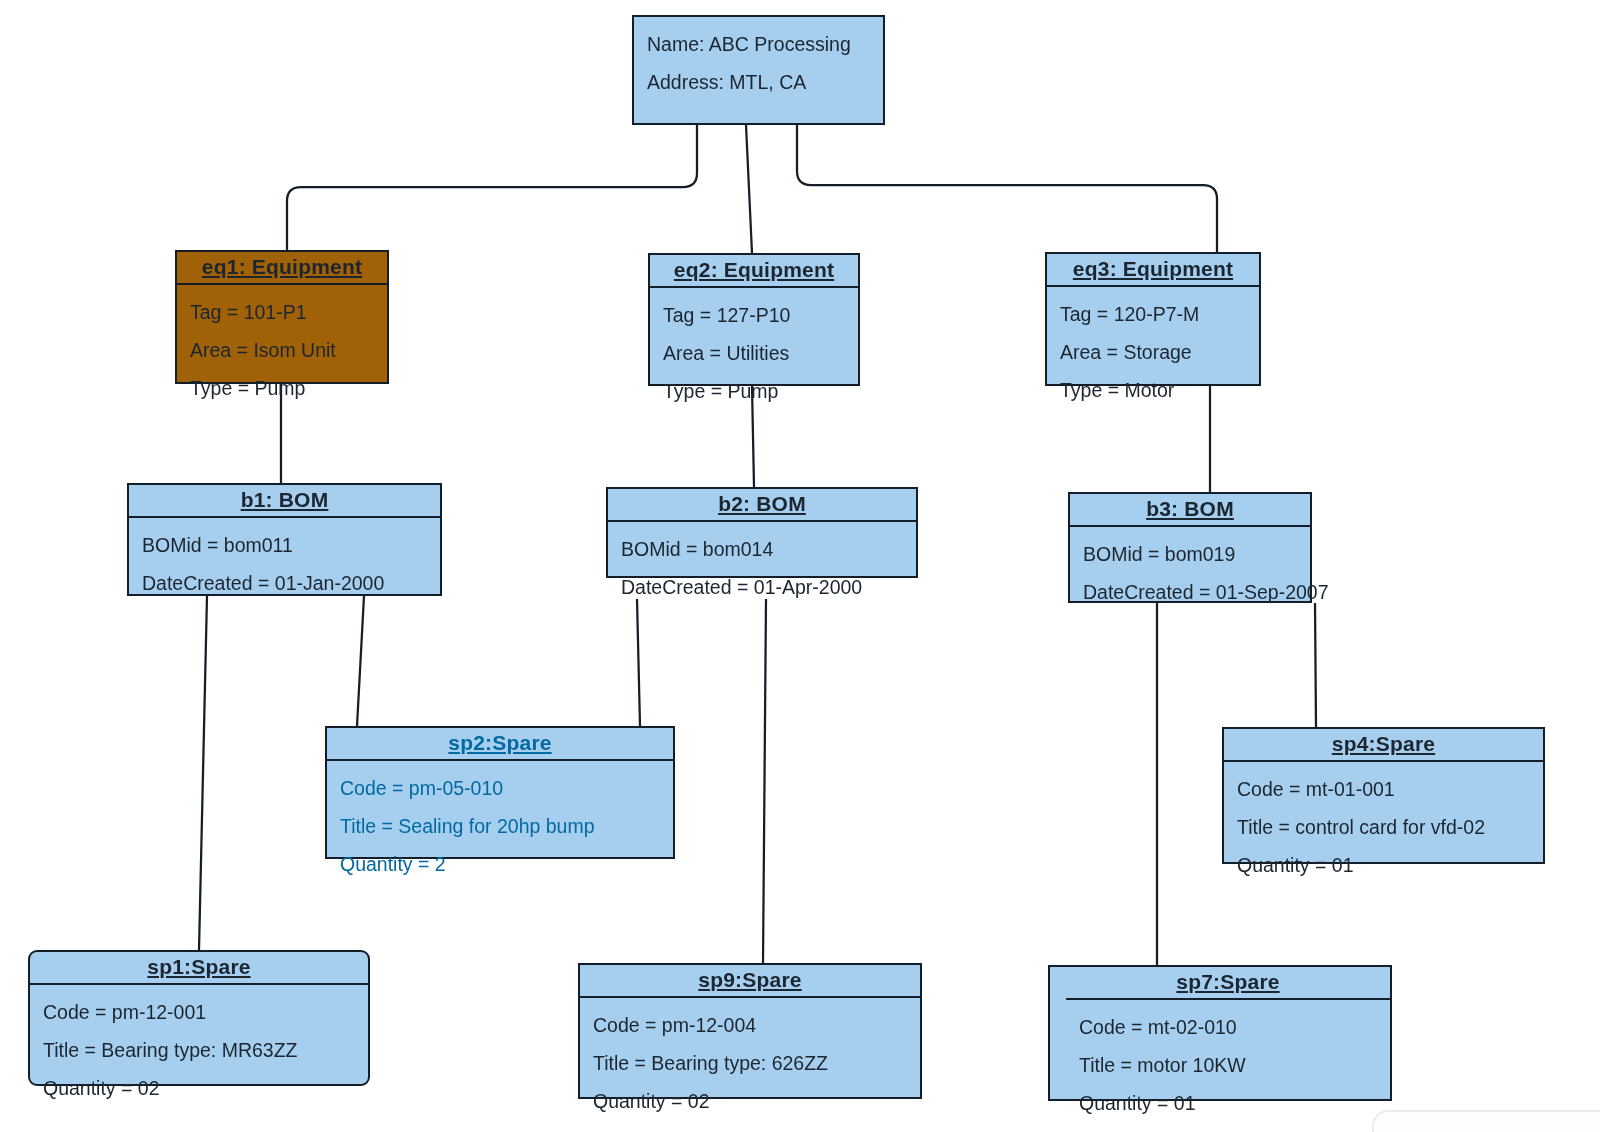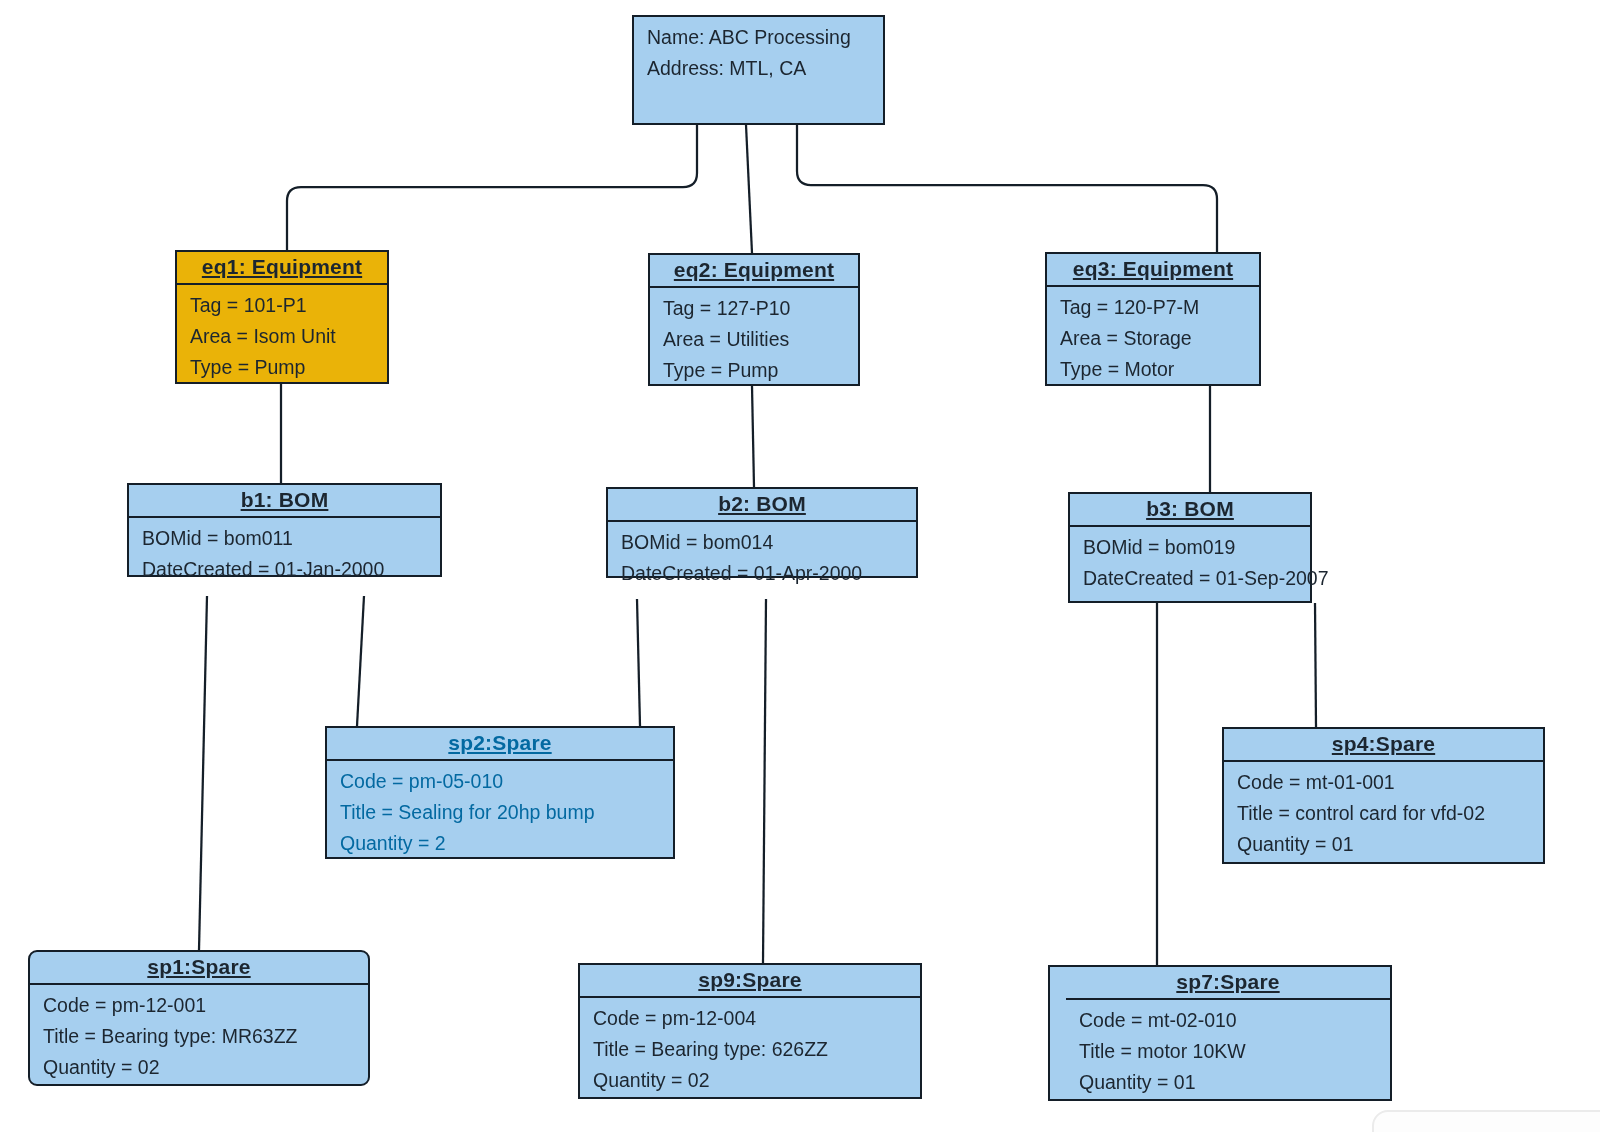--- a/index.html
+++ b/index.html
@@ -38,21 +38,21 @@
     text-decoration: underline;
     padding: 3px 4px 4px 4px;
     letter-spacing: 0.2px;
     white-space: nowrap;
   }
   .uml-attrs {
     padding: 5px 6px 4px 13px;
     font-size: 19.5px;
     line-height: 31px;
   }
-  .uml-attr { white-space: nowrap; }
+  .uml-attr { white-space: nowrap; margin-top: 7px; }
   #corner-panel {
     position: absolute;
     box-sizing: border-box;
     left: 1372px;
     top: 1110px;
     width: 320px;
     height: 90px;
     background: #fdfdfd;
     border: 2px solid #ebebeb;
     border-radius: 16px;
@@ -78,21 +78,21 @@
       <path stroke="#141E28" d="M1157,603 L1157,965"></path>
       <path stroke="#141E28" d="M1315,603 L1316,727"></path>
     </svg>
   <div id="node-layer">
       <div class="uml-box" style="left: 632px; top: 15px; width: 253px; height: 110px; background: rgb(166, 207, 239); border-color: rgb(20, 30, 40); color: rgb(28, 38, 48);">
         <div class="uml-attrs">
           <div class="uml-attr">Name: ABC Processing</div>
           <div class="uml-attr">Address: MTL, CA</div>
         </div>
       </div>
-      <div class="uml-box" style="left: 175px; top: 250px; width: 214px; height: 134px; background: #eab308; border-color: rgb(20, 30, 40); color: rgb(28, 38, 48);">
+      <div class="uml-box" style="left: 175px; top: 250px; width: 214px; height: 134px; background: #a16207; border-color: rgb(20, 30, 40); color: rgb(28, 38, 48);">
         <div class="uml-title">eq1: Equipment</div>
         <div class="uml-attrs">
           <div class="uml-attr">Tag = 101-P1</div>
           <div class="uml-attr">Area = Isom Unit</div>
           <div class="uml-attr">Type = Pump</div>
         </div>
       </div>
       <div class="uml-box" style="left: 648px; top: 253px; width: 212px; height: 133px; background: rgb(166, 207, 239); border-color: rgb(20, 30, 40); color: rgb(28, 38, 48);">
         <div class="uml-title">eq2: Equipment</div>
         <div class="uml-attrs">
@@ -102,21 +102,21 @@
         </div>
       </div>
       <div class="uml-box" style="left: 1045px; top: 252px; width: 216px; height: 134px; background: rgb(166, 207, 239); border-color: rgb(20, 30, 40); color: rgb(28, 38, 48);">
         <div class="uml-title">eq3: Equipment</div>
         <div class="uml-attrs">
           <div class="uml-attr">Tag = 120-P7-M</div>
           <div class="uml-attr">Area = Storage</div>
           <div class="uml-attr">Type = Motor</div>
         </div>
       </div>
-      <div class="uml-box" style="left: 127px; top: 483px; width: 315px; height: 94px; background: rgb(166, 207, 239); border-color: rgb(20, 30, 40); color: rgb(28, 38, 48);">
+      <div class="uml-box" style="left: 127px; top: 483px; width: 315px; height: 113px; background: rgb(166, 207, 239); border-color: rgb(20, 30, 40); color: rgb(28, 38, 48);">
         <div class="uml-title">b1: BOM</div>
         <div class="uml-attrs">
           <div class="uml-attr">BOMid = bom011</div>
           <div class="uml-attr">DateCreated = 01-Jan-2000</div>
         </div>
       </div>
       <div class="uml-box" style="left: 606px; top: 487px; width: 312px; height: 91px; background: rgb(166, 207, 239); border-color: rgb(20, 30, 40); color: rgb(28, 38, 48);">
         <div class="uml-title">b2: BOM</div>
         <div class="uml-attrs">
           <div class="uml-attr">BOMid = bom014</div>

